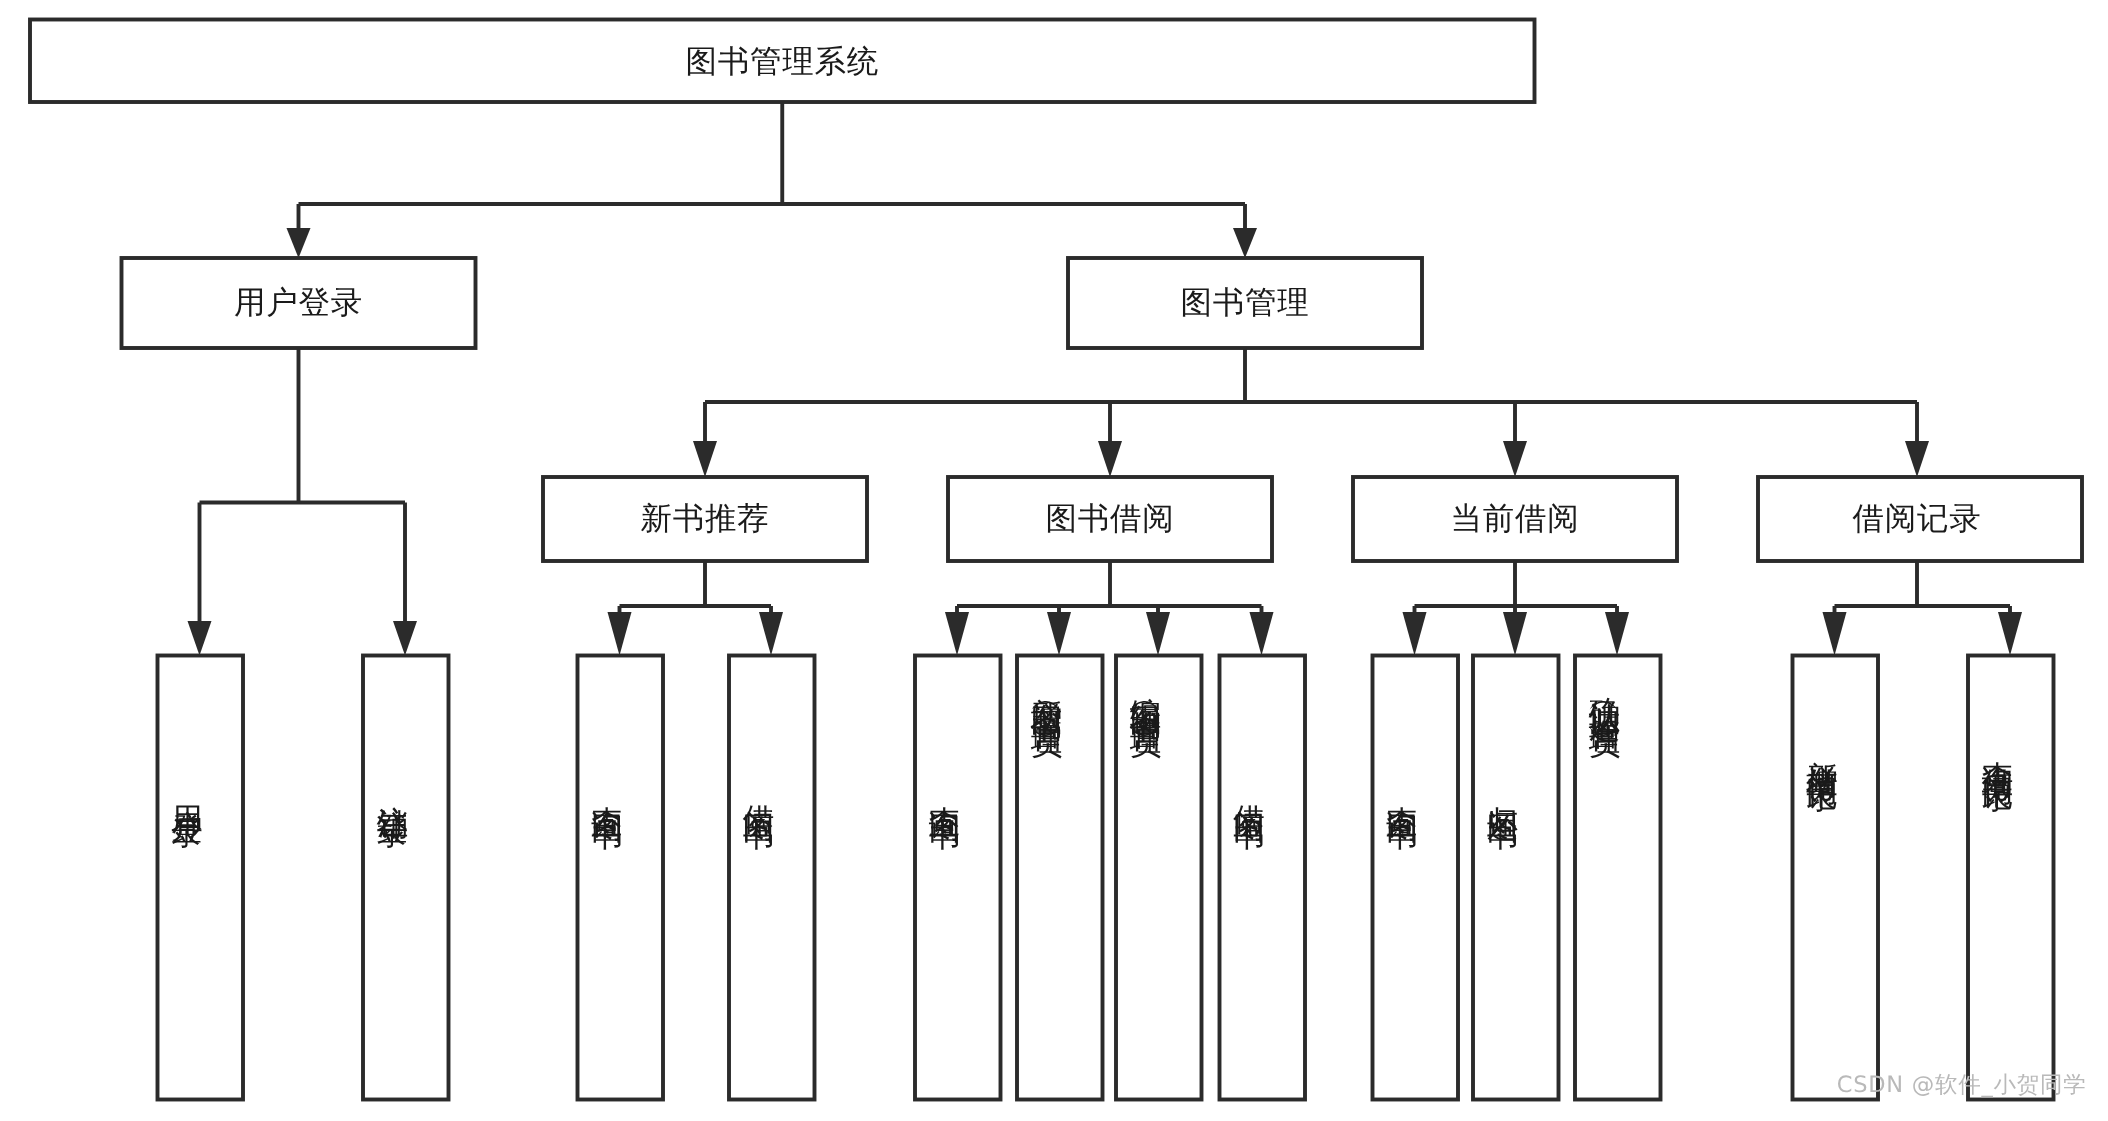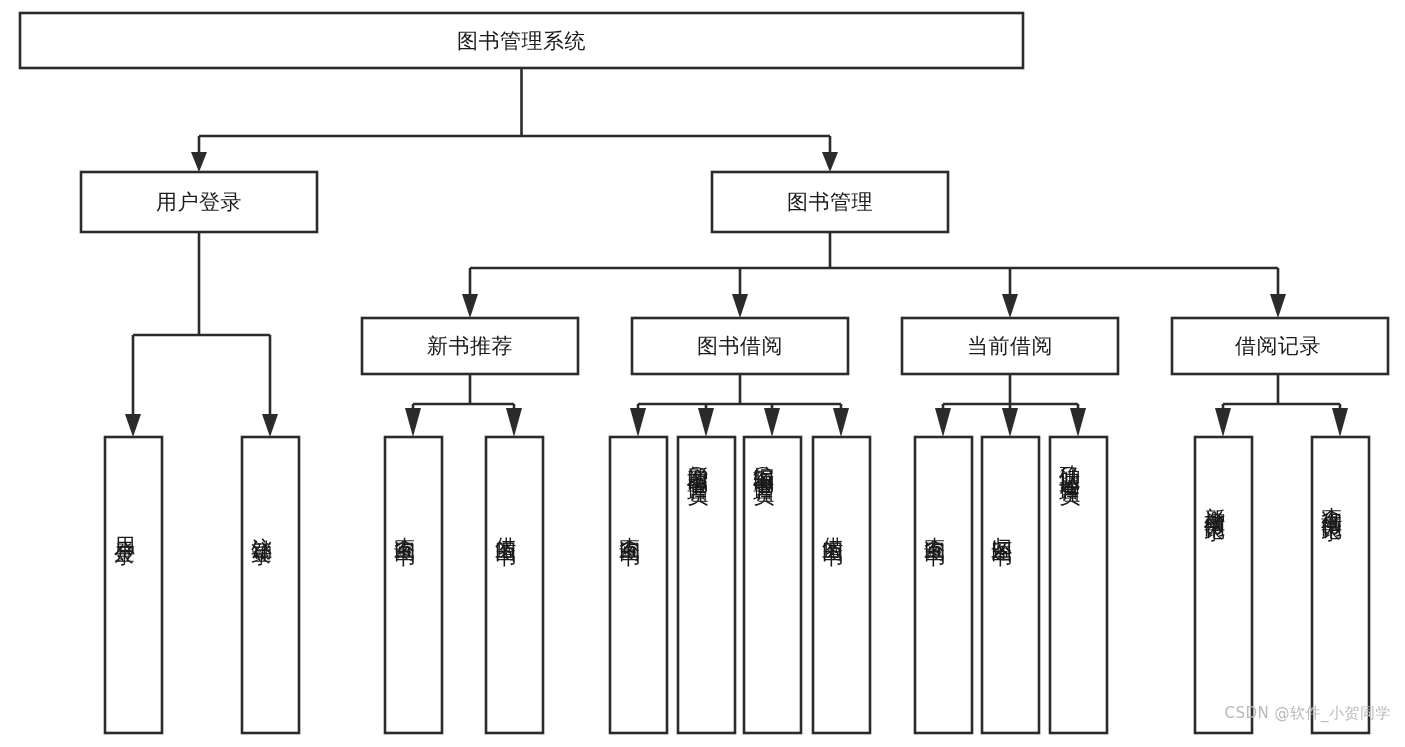--- a/index.html
+++ b/index.html
@@ -60,21 +60,21 @@
     line-height: 1.08;
     letter-spacing: 3px;
     text-align: left;
     white-space: nowrap;
     pointer-events: none;
     user-select: none;
   }
   .watermark {
     position: absolute;
     right: 14px;
-    bottom: 24px;
+    bottom: 14px;
     font-family: "DejaVu Sans", "Liberation Sans", sans-serif;
     font-size: 15px;
     color: #b9b9b9;
     letter-spacing: 0.5px;
     white-space: nowrap;
   }
 </style>
 </head>
 <body>
 

